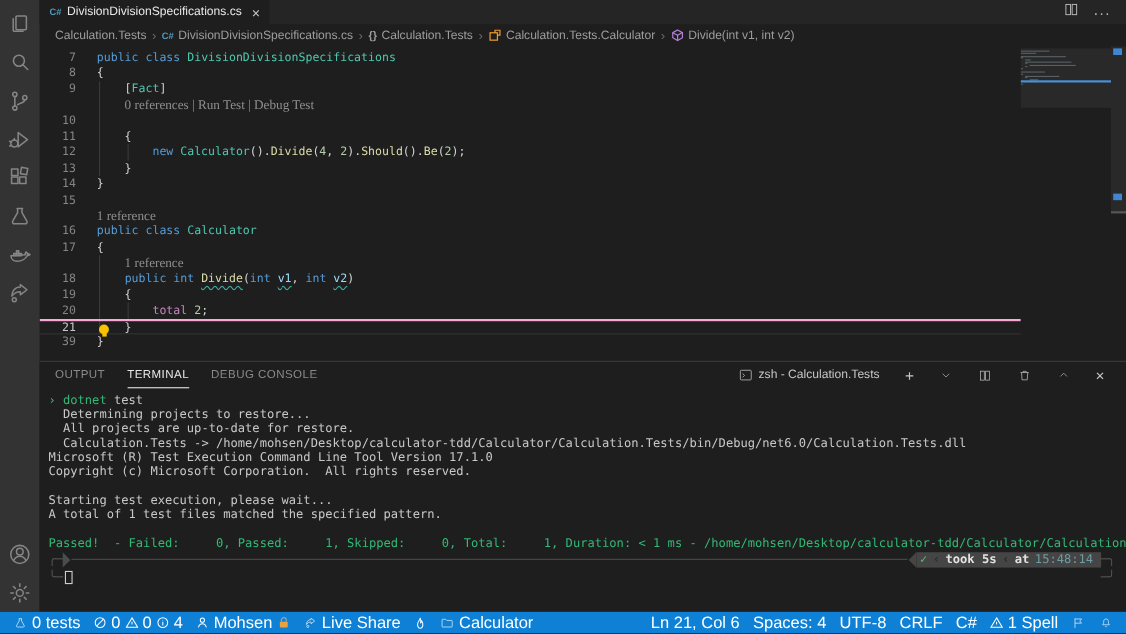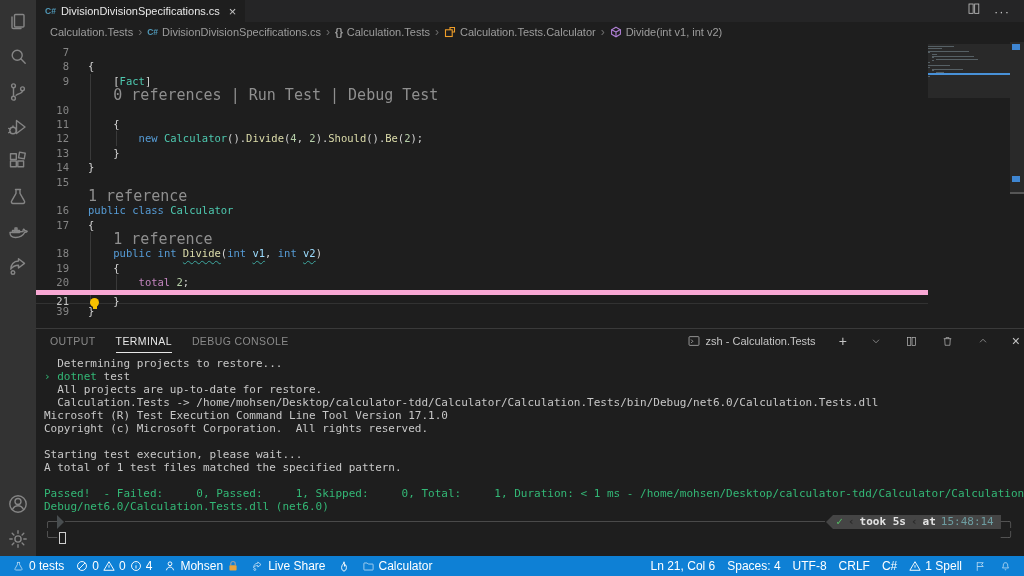--- a/index.html
+++ b/index.html
@@ -34,42 +34,42 @@
   .cs-icon { color:#519aba; font-size:8.5px; font-weight:bold; font-family:"Liberation Sans",sans-serif; }
   .ns-icon { color:#9d9d9d; font-size:10px; font-weight:bold; }
   .sym-icon svg { display:block; }
 
   
   .editor { position:relative; height:286px; display:flex; flex:none; overflow:hidden; }
   .code-area { position:relative; flex:1; min-width:0; padding-top:3px;
     font-family:"DejaVu Sans Mono", monospace; font-size:10.5px; overflow:hidden; }
   .indent-guide { position:absolute; width:1px; background:#3a3a3a; }
   .code-row { display:flex; height:14.4px; line-height:14.4px; position:relative; }
-  .code-row.current { border-top:5px solid #f9a8d4; border-bottom:1px solid #323232; height:14.4px; line-height:12.4px; }
+  .code-row.current { border-top:2px solid #f9a8d4; border-bottom:1px solid #323232; height:14.4px; line-height:12.4px; }
   .code-row.current .gutter { color:#c6c6c6; }
   .gutter { width:33px; margin-right:19px; text-align:right; color:#858585; flex:none; }
   .code-line { white-space:pre; }
-  .codelens { font-size:15px; color:#8f8f8f; white-space:pre; cursor:pointer; }
+  .codelens { font-size:12px; color:#8f8f8f; white-space:pre; cursor:pointer;font-family:Liberation Serif, serif; }
   .tk-k { color:#569cd6; } .tk-t { color:#4ec9b0; } .tk-m { color:#dcdcaa; } .tk-n { color:#b5cea8; } .tk-c { color:#c586c0; } .tk-d { color:#d4d4d4; }
   .tk-ms { color:#dcdcaa; text-decoration:underline wavy #3ea8a0 1px; text-underline-offset:2.5px; }
   .tk-ps { color:#9cdcfe; text-decoration:underline wavy #3ea8a0 1px; text-underline-offset:2.5px; }
   .lightbulb { position:absolute; left:54px; top:3px; width:9px; height:9px; border-radius:50%; background:#f8c200; }
   .bulb-base { position:absolute; left:2.5px; top:8px; width:4px; height:3px; background:#f8c200; }
 
   .minimap { width:82px; flex:none; position:relative; padding-top:4px; }
   .mm-row { height:1px; margin-bottom:0.62px; background:#8fa4b0; opacity:.45; }
   .mm-current { height:2px !important; background:#3f8cd6 !important; opacity:1 !important; }
   .mm-slider { position:absolute; left:0; top:2px; width:82px; height:54px; background:rgba(255,255,255,0.05); }
   .overview { width:14px; flex:none; position:relative; }
   .ov-slider { position:absolute; left:0; top:0; width:14px; height:152px; background:rgba(121,121,121,0.12); border-bottom:2px solid #565656; }
   .ov-marker { position:absolute; left:2px; width:8px; height:6px; background:#3f86d2; }
 
   
   .panel { height:228px; flex:none; border-top:1px solid #3a3a3a; display:flex; flex-direction:column; background:#1e1e1e; }
-  .panel-header { height:24px; flex:none; display:flex; align-items:center; padding:0 4px 0 14px; }
+  .panel-header { height:24px; flex:none; display:flex; align-items:center; padding:0 20px 0 14px; }
   .panel-tabs { display:flex; gap:20px; font-size:10.5px; letter-spacing:.4px; color:#8a8a8a; height:100%; align-items:center; }
   .panel-tab { cursor:pointer; height:100%; display:flex; align-items:center; border-bottom:1px solid transparent; }
   .panel-tab.active { color:#e7e7e7; border-bottom-color:#e7e7e7; }
   .panel-actions { margin-left:auto; display:flex; align-items:center; gap:23px; color:#c5c5c5; font-size:11px; }
   .panel-actions svg { stroke:#c5c5c5; fill:none; stroke-width:1.2; display:block; }
   .pa-glyph { font-size:14px; line-height:1; cursor:pointer; }
   .term-sel { display:flex; align-items:center; gap:5px; cursor:pointer; }
 
   .terminal { flex:1; padding:4px 10px 0 8px; font-family:"DejaVu Sans Mono", monospace; font-size:11px; line-height:13px; color:#c8c8c8; overflow:hidden; }
   .term-line { white-space:pre; height:13px; }
@@ -84,21 +84,21 @@
   .tri-l { width:0; height:0; border-top:7px solid transparent; border-bottom:7px solid transparent; border-right:7px solid #454545; }
   .fill-line { flex:1; height:1px; background:#4a4a4a; margin:0 1px; }
   .pill-right { background:#454545; height:14px; line-height:14px; padding:0 7px 0 3px; white-space:pre; display:flex; align-items:center; }
   .pr-check { color:#55c065; }
   .pr-sep { color:#2b2b2b; font-weight:bold; padding:0 5px; }
   .pr-strong { color:#e3e3e3; font-weight:bold; }
   .pr-time { color:#6d9da1; margin-left:5px; }
   .cursor-block { width:7px; height:12px; border:1px solid #cfcfcf; margin-left:2px; }
 
   
-  .status-bar { height:20px; background:#0e80d5; display:flex; align-items:center; color:#ffffff; font-size:12px; padding:0 6px; }
+  .status-bar { height:20px; background:#0e80d5; display:flex; align-items:center; color:#ffffff; font-size:15px; padding:0 6px; }
   .sb-item { display:flex; align-items:center; gap:4px; padding:0 6px; height:100%; cursor:pointer; white-space:nowrap; }
   .sb-item svg { stroke:#ffffff; fill:none; stroke-width:1.1; display:block; }
   .sb-spacer { flex:1; }
   .lock-icon svg { stroke:none; }
 </style>
 </head>
 <body>
 
 <div class="window">
 
@@ -226,20 +226,21 @@
     </div>
 
     <div class="editor">
       <div class="code-area" id="editor-rows">
         <div class="indent-guide" style="left:54px; top:31.8px; height:86.4px;"></div>
         <div class="indent-guide" style="left:80px; top:89.4px; height:14.4px;"></div>
         <div class="indent-guide" style="left:54px; top:190.2px; height:72px;"></div>
         <div class="indent-guide" style="left:80px; top:233.4px; height:14.4px;"></div>
       <div class="code-row">
             <span class="gutter">7</span>
+            <span class="code-line"><span class="tk-k">public</span><span class="tk-d"> </span><span class="tk-k">class</span><span class="tk-d"> </span><span class="tk-t">DivisionDivisionSpecifications</span></span>
           </div>
           <div class="code-row">
             <span class="gutter">8</span>
             <span class="code-line"><span class="tk-d">{</span></span>
           </div>
           <div class="code-row">
             <span class="gutter">9</span>
             <span class="code-line"><span class="tk-d">    [</span><span class="tk-t">Fact</span><span class="tk-d">]</span></span>
           </div>
           <div class="code-row">
@@ -378,32 +379,31 @@
           <span>
               <svg width="12" height="12" viewBox="0 0 24 24">
                 <path d="M6 14.5l6-6 6 6"></path>
               </svg>
             </span>
           <span class="pa-glyph">×</span>
         </div>
       </div>
       <div class="terminal">
         <div id="terminal-lines">
+            <div class="term-line"><span class="ts-g">›</span><span class="ts-w"> </span><span class="ts-g">dotnet</span><span class="ts-w"> test</span></div>
             <div class="term-line"><span class="ts-w">  Determining projects to restore...</span></div>
-            <div class="term-line"><span class="ts-g">›</span><span class="ts-w"> </span><span class="ts-g">dotnet</span><span class="ts-w"> test</span></div>
             <div class="term-line"><span class="ts-w">  All projects are up-to-date for restore.</span></div>
             <div class="term-line"><span class="ts-w">  Calculation.Tests -&gt; /home/mohsen/Desktop/calculator-tdd/Calculator/Calculation.Tests/bin/Debug/net6.0/Calculation.Tests.dll</span></div>
             <div class="term-line"><span class="ts-w">Microsoft (R) Test Execution Command Line Tool Version 17.1.0</span></div>
             <div class="term-line"><span class="ts-w">Copyright (c) Microsoft Corporation.  All rights reserved.</span></div>
             <div class="term-line"></div>
             <div class="term-line"><span class="ts-w">Starting test execution, please wait...</span></div>
             <div class="term-line"><span class="ts-w">A total of 1 test files matched the specified pattern.</span></div>
             <div class="term-line"></div>
             <div class="term-line"><span class="ts-g">Passed!  - Failed:     0, Passed:     1, Skipped:     0, Total:     1, Duration: &lt; 1 ms - /home/mohsen/Desktop/calculator-tdd/Calculator/Calculation.Tests/bin/</span></div>
-            <div class="term-line"><span class="ts-g">Debug/net6.0/Calculation.Tests.dll (net6.0)</span></div>
           </div>
         <div class="prompt-row">
           <span class="frame">╭─</span>
           <span class="tri-r"></span>
           <span class="fill-line"></span>
           <span class="tri-l"></span>
           <span class="pill-right"><span class="pr-check">✓</span><span class="pr-sep">‹</span><span class="pr-strong">took 5s</span><span class="pr-sep">‹</span><span class="pr-strong">at</span><span class="pr-time">15:48:14</span></span>
           <span class="frame">─╮</span>
         </div>
         <div class="prompt-row">

